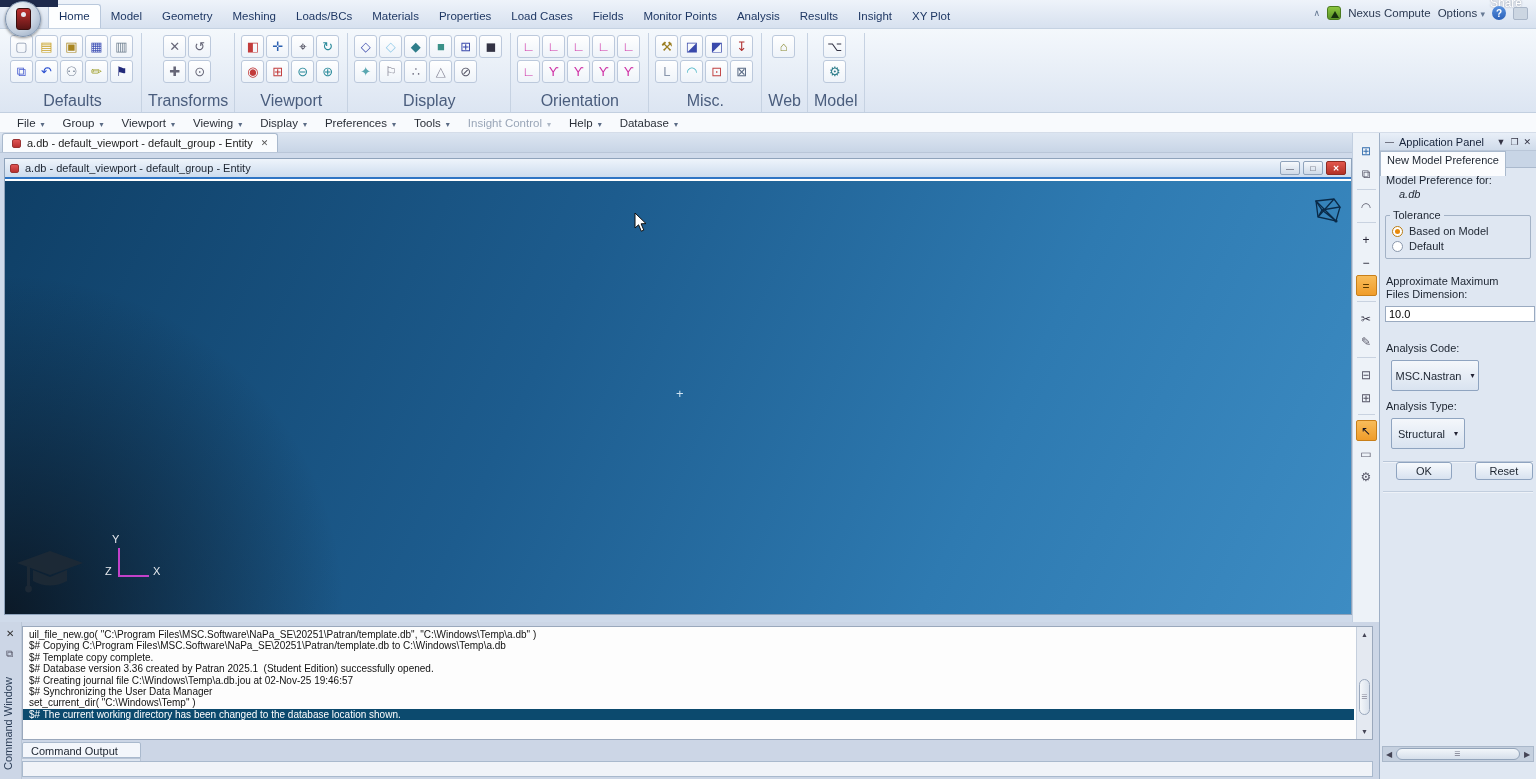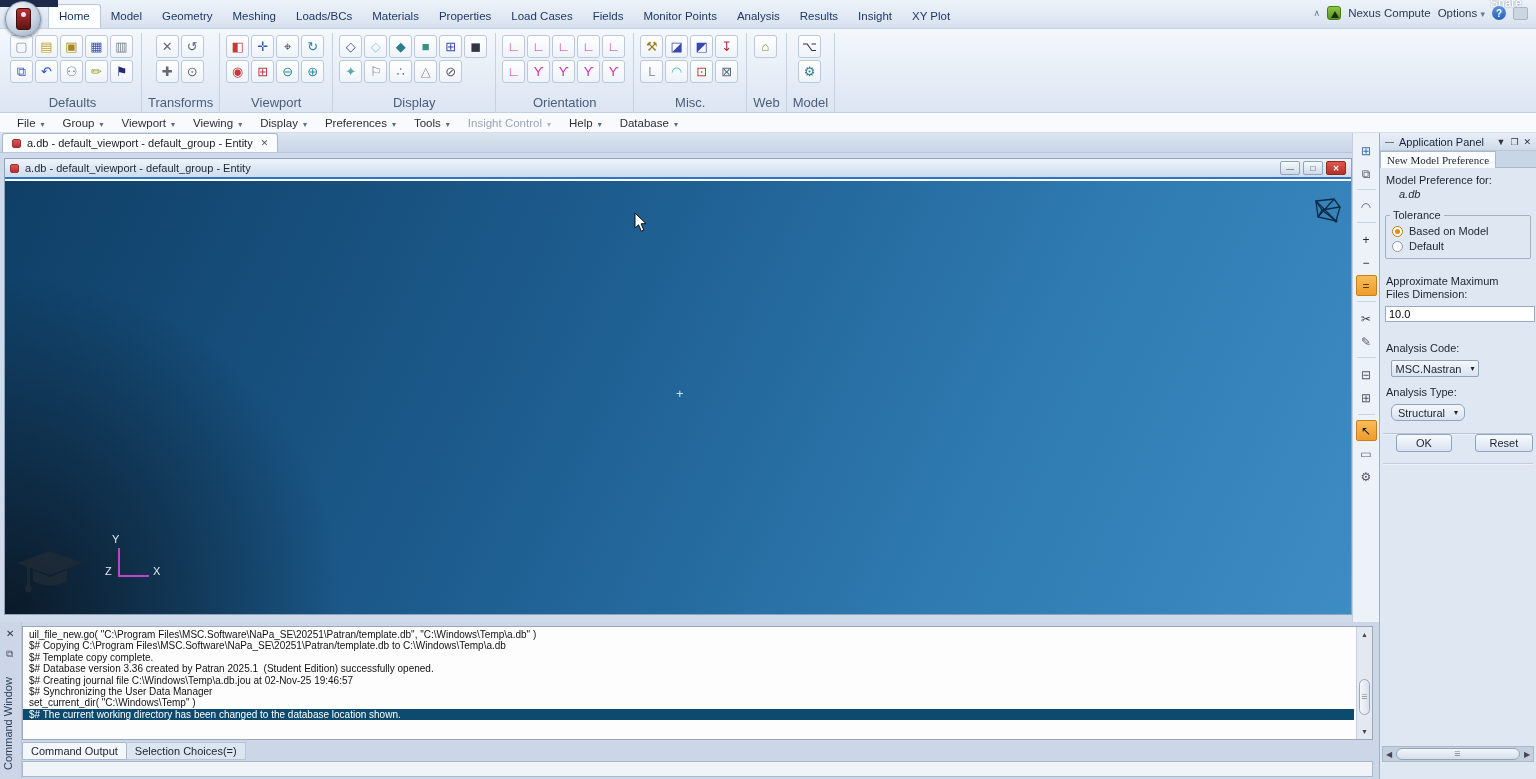--- a/index.html
+++ b/index.html
@@ -33,21 +33,21 @@
   
   .ribbon { position:absolute; left:0; top:29px; width:1536px; height:84px;
     background:linear-gradient(#f4f8fc,#dce5f2); border-bottom:1px solid #c2cfe0;
     display:flex; padding:4px 0 0 4px; }
   .rgroup { display:flex; flex-direction:column; align-items:center;
     border-right:1px solid #c6d2e2; padding:2px 6px 0; min-width:36px; }
   .ricons { display:flex; flex-wrap:wrap; align-content:flex-start; gap:2px; }
   .ricon { width:23px; height:23px; background:linear-gradient(#ffffff,#eef3f9);
     border:1px solid #bcc9dc; border-radius:3px; display:flex; align-items:center;
     justify-content:center; font-size:13px; line-height:1; cursor:default; }
-  .rlabel { font-size:13px; color:#4a5d7d; margin-top:auto; padding:3px 0 2px; }
+  .rlabel { font-size:16px; color:#4a5d7d; margin-top:auto; padding:3px 0 2px; }
 
   
   .menubar { position:absolute; left:0; top:113px; width:1536px; height:20px; background:#f8fafd;
     border-bottom:1px solid #d5dde9; display:flex; align-items:center; padding-left:8px;
     font-size:11.5px; color:#2a2f38; }
   .mitem { padding:2px 9px; display:flex; gap:5px; align-items:baseline; }
   .mitem .caret { font-size:8px; color:#5a6b85; }
   .mitem.disabled { color:#9aa6b8; } .mitem.disabled .caret { color:#aeb8c6; }
 
   
@@ -97,41 +97,41 @@
   .rticon.gap::before { content:""; position:absolute; top:-7px; left:1px; right:1px; border-top:1px solid #c8d2e0; }
 
   
   .panel { position:absolute; left:1379px; top:133px; width:157px; height:646px;
     background:#dfe7f2; border-left:1px solid #9fb0c6; font-size:11px; color:#1c2430; overflow:hidden; }
   .phead { height:18px; background:linear-gradient(#e9eff8,#cfdbea); border-bottom:1px solid #b9c6d8;
     display:flex; align-items:center; gap:5px; padding:0 5px; }
   .phead .ptitle { font-size:11px; color:#16233a; flex:1; }
   .phico { font-size:9px; color:#334; }
   .ptabstrip { height:17px; background:#c8d5e6; border-bottom:1px solid #aab9cd; }
-  .ptab { display:inline-block; height:17px; background:#fbfcfe; border:1px solid #a9b9cd;
-    border-bottom:none; padding:2px 6px 0; font-size:11px; color:#1c2430;font-family:Liberation Serif, serif; }
+  .ptab { display:inline-block; height:25px; background:#fbfcfe; border:1px solid #a9b9cd;
+    border-bottom:none; padding:2px 6px 0; font-size:11px; color:#1c2430; }
   .pbody { padding:6px 3px 0; }
   .plabel { padding-left:3px; line-height:13px; }
   .pvalue-ind { padding-left:16px; margin-top:1px;font-style:italic; }
   fieldset.tol { margin:9px 2px 0; border:1px solid #a3b2c6; border-radius:2px; padding:1px 4px 6px; }
   fieldset.tol legend { font-size:11px; padding:0 3px; color:#1c2430; }
   .radio-row { display:flex; align-items:center; gap:6px; margin-top:3px; padding-left:2px; }
   .radio { width:11px; height:11px; border-radius:50%; border:1px solid #8a98ac; background:#fff; position:relative; }
   .radio.checked { border-color:#b87a10; }
   .radio.checked::after { content:""; position:absolute; left:2px; top:2px; width:5px; height:5px;
     border-radius:50%; background:#e8890a; }
   .dim-label { margin-top:16px; }
   .pinput { display:block; width:150px; height:16px; margin:5px 0 0 2px; background:#fff;
     border:1px solid #9aaac0; font-size:11px; font-family:"Liberation Sans",sans-serif; padding:1px 3px; }
   .ac-label { margin-top:20px; }
   .dd { display:flex; align-items:center; justify-content:center; gap:9px; margin:5px 0 0 8px;
     background:linear-gradient(#f4f7fb,#d9e3f0); border:1px solid #8fa4c0; border-radius:2px;
-    height:17px; font-size:11px; color:#1c2430; }
+    height:31px; font-size:11px; color:#1c2430; }
   .dd .ddarrow { font-size:8px; color:#223; }
-  .dd.code { width:88px; } .dd.type { width:74px;border-radius:6px; }
+  .dd.code { width:88px; } .dd.type { width:74px; }
   .pdivider { margin-top:12px; border-top:1px solid #b9c6d8; box-shadow:0 1px 0 #eef2f8; }
   .btnrow { display:flex; margin-top:0; padding-left:13px; }
   .pbtn { height:18px; background:linear-gradient(#f7fafd,#d8e2f0); border:1px solid #8fa4c0;
     border-radius:3px; font-size:11px; color:#1c2430; display:flex; align-items:center; justify-content:center; }
   .pbtn.ok { width:63px; } .pbtn.reset { width:66px; margin-left:23px; }
   .pdivider2 { margin-top:11px; border-top:1px solid #c2cede; box-shadow:0 1px 0 #eef2f8; }
   .hscroll { position:absolute; left:2px; top:613px; width:152px; height:16px;
     background:#c5d0df; border:1px solid #aab8ca; display:flex; align-items:center; }
   .hs-arrow { width:12px; font-size:8px; color:#445; text-align:center; }
   .hs-thumb { flex:1; height:12px; margin:0 1px; background:linear-gradient(#f2f6fa,#d6dfeb);
@@ -150,21 +150,21 @@
     padding:2px 18px 0 0; color:#111; }
   .cline { white-space:pre; padding-left:6px; }
   .cline.highlight { background:#0c4a6e; color:#fff; }
   .cscroll { position:absolute; right:0px; top:0px; bottom:0px; width:16px; background:#e4e9f1;
     border-left:1px solid #c5cfdd; }
   .cs-up { position:absolute; top:2px; left:0; right:0; text-align:center; font-size:7px; color:#445; }
   .cs-dn { position:absolute; bottom:2px; left:0; right:0; text-align:center; font-size:7px; color:#445; }
   .cs-thumb { position:absolute; left:2px; right:2px; top:52px; height:36px;
     background:linear-gradient(90deg,#f4f7fa,#d9e1ec); border:1px solid #9aa8bc; border-radius:7px;
     display:flex; align-items:center; justify-content:center; font-size:7px; color:#889; }
-  .ctabs { position:absolute; left:22px; top:120px; height:18px; display:flex; font-size:11px; color:#1c2430; }
+  .ctabs { position:absolute; left:22px; top:120px; height:18px; display:flex; font-size:11px; color:#1c2430;flex-direction:column; }
   .ctab { padding:2px 8px 0; height:18px; }
   .ctab.active { background:#f3f6fb; border:1px solid #a9b9cd; border-radius:2px 2px 0 0; }
   .ctab:not(.active) { background:#dde5f0; border:1px solid #b9c5d6; border-left:none; }
   .cinput { position:absolute; left:22px; top:139px; width:1351px; height:16px;
     background:#f0f3f8; border:1px solid #a9b9cd; }
 </style>
 </head>
 <body>
 
 <div id="app">

